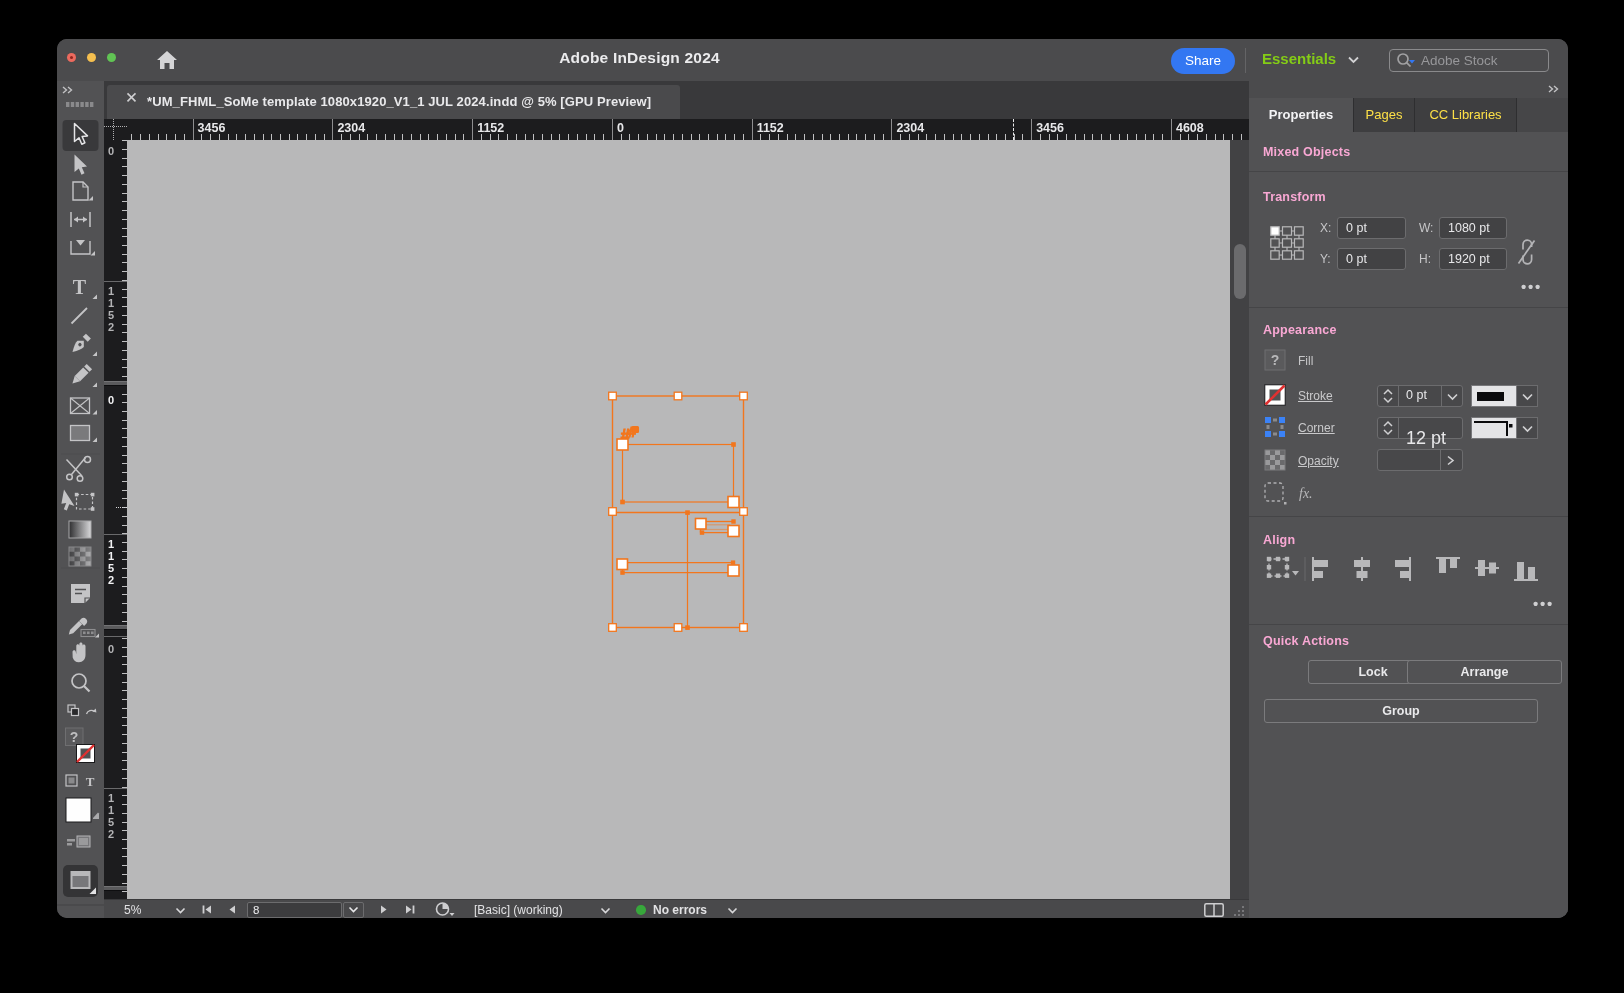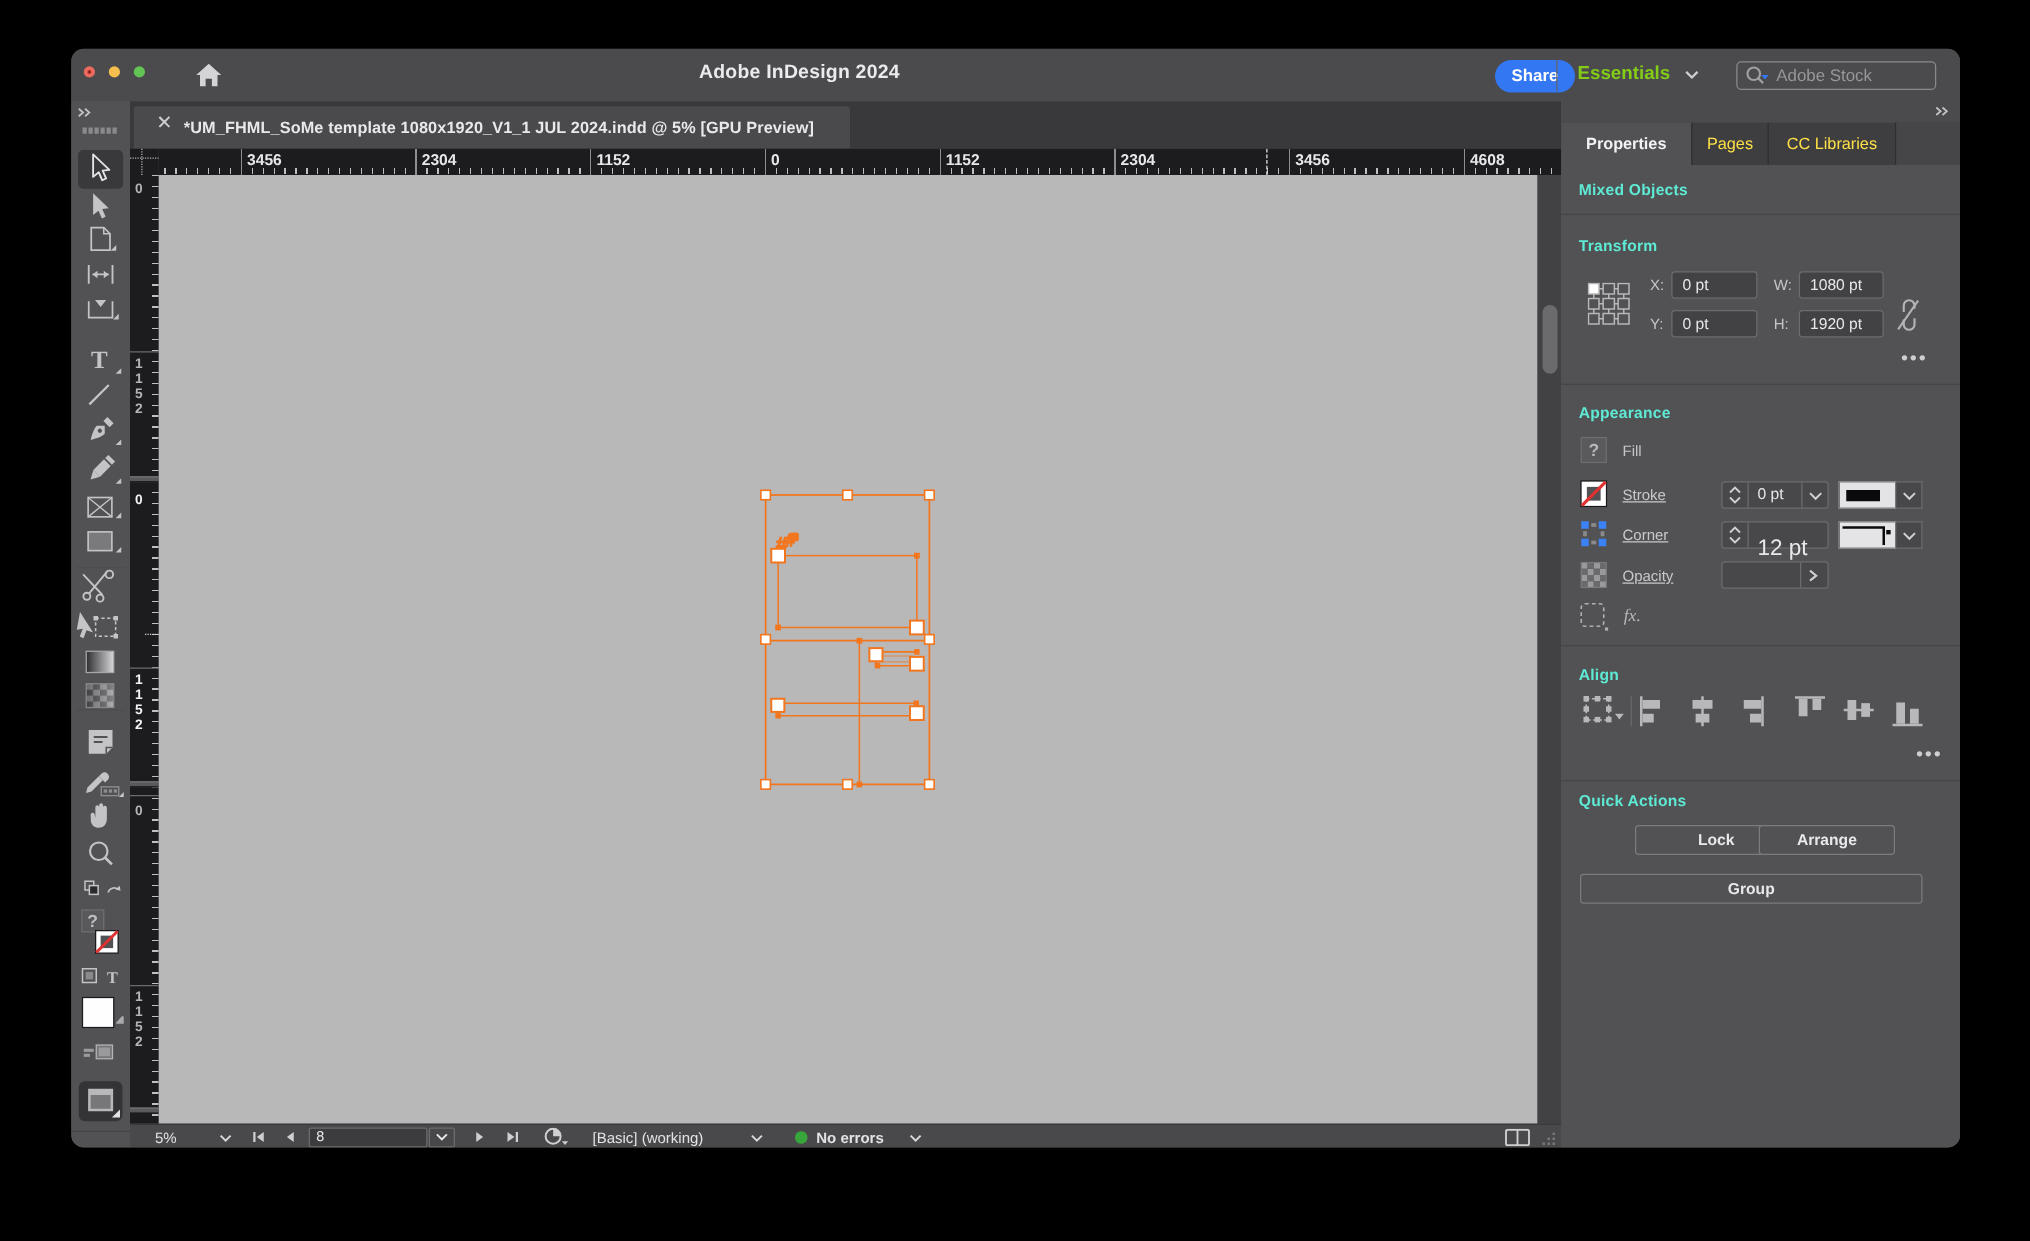--- a/index.html
+++ b/index.html
@@ -6,22 +6,22 @@
   html,body { width:1624px; height:993px; background:#000; overflow:hidden;
     font-family:"Liberation Sans", sans-serif; -webkit-font-smoothing:antialiased; }
   #win { position:absolute; left:57px; top:39px; width:1511px; height:879px;
     background:#525254; border-radius:10px; overflow:hidden; }
   .abs { position:absolute; }
   
   #titlebar { position:absolute; left:0; top:0; width:1511px; height:42px; background:#4b4b4d; }
   .light { position:absolute; top:13.5px; width:9.5px; height:9.5px; border-radius:50%; }
   #winttl { position:absolute; left:0; top:10px; width:1165px; text-align:center;
     font-size:15.5px; font-weight:bold; color:#ebebed; letter-spacing:.2px;}
-  #share { position:absolute; left:1139px; top:8.5px; width:64px; height:26px; border-radius:13px;
-    background:#3377f2; color:#fff; font-size:13.5px; font-weight:bold; text-align:center; line-height:26px; }
+  #share { position:absolute; left:1114px; top:8.5px; width:64px; height:26px; border-radius:13px;
+    background:#3377f2; color:#fff; font-size:13.5px; font-weight:normal; text-align:center; line-height:26px; }
   #tbsep { position:absolute; left:1188px; top:9px; width:1px; height:25px; background:#646466; }
   #essen { position:absolute; left:1205px; top:11px; font-size:15px; font-weight:bold; color:#84cc16; }
   #stockbox { position:absolute; left:1332px; top:9.5px; width:160px; height:23px;
     border:1.5px solid #8a8a8c; border-radius:4px; }
   #stocktxt { position:absolute; left:31px; top:3px; font-size:13.5px; color:#97979a; }
   
   #toolcol { position:absolute; left:0; top:42px; width:47px; height:837px; background:#525254; }
   
   #tabbar { position:absolute; left:47px; top:42px; width:1145px; height:38px; background:#39393b; }
   #doctab { position:absolute; left:3px; top:4px; width:573px; height:34px; background:#4a4a4c;
@@ -47,21 +47,21 @@
   #statusbar .it { position:absolute; top:3px; }
   
   #panel { position:absolute; left:1192px; top:42px; width:319px; height:837px; background:#525254; }
   #phead { position:absolute; left:0; top:0; width:319px; height:17px; background:#4b4b4d; }
   #ptabs { position:absolute; left:0; top:17px; width:319px; height:34px; background:#3e3e40; }
   .ptab { position:absolute; top:0; height:34px; line-height:34px; text-align:center; font-size:13px; color:#fde047; }
   #ptab1 { left:0; width:104px; background:#525254; color:#f3f3f5; font-weight:bold; }
   #ptab2 { left:105px; width:60px; }
   #ptab3 { left:166px; width:101px; }
   #pcontent { position:absolute; left:0; top:51px; width:319px; height:786px; background:#525254; }
-  .sechead { position:absolute; left:14px; font-size:12.5px; font-weight:bold; color:#5eead4; letter-spacing:.2px;}
+  .sechead { position:absolute; left:14px; font-size:12.5px; font-weight:bold; color:#f9a8d4; letter-spacing:.2px;}
   .pdiv { position:absolute; left:0; width:319px; height:1px; background:#454547; }
   .flabel { position:absolute; font-size:12px; color:#c6c6c8; }
   .ffield { position:absolute; height:22px; background:#424244; border:1px solid #6c6c6e; border-radius:3px;
     font-size:12.5px; color:#e8e8ea; line-height:20px; padding-left:8px;}
   .ulink { position:absolute; font-size:12px; color:#c9c9cb; text-decoration:underline; }
   .dots { position:absolute; font-size:15px; color:#cfcfd1; letter-spacing:1.8px; font-weight:bold;}
   .qbtn { position:absolute; height:24px; border:1px solid #7b7b7d; border-radius:3px; background:#525254;
     text-align:center; font-size:12.5px; font-weight:bold; color:#e9e9eb; }
 </style>
 </head>
@@ -862,17 +862,17 @@
         <g fill="#b8b8ba">
           <rect x="250" y="25" width="24" height="2"></rect>
           <rect x="253" y="8" width="7" height="17"></rect>
           <rect x="264" y="13" width="7" height="12"></rect>
         </g>
       </svg>
       <div class="dots" style="left:284px;top:463px;">•••</div>
       <div class="pdiv" style="top:492px;"></div>
       <div class="sechead" style="top:502px;">Quick Actions</div>
       <div class="qbtn" style="left:15px;top:528px;width:130px;line-height:22px;margin-left:44px;">Lock</div>
-      <div class="qbtn" style="left:158px;top:528px;width:109px;line-height:22px;">Arrange</div>
+      <div class="qbtn" style="left:158px;top:528px;width:155px;line-height:22px;">Arrange</div>
       <div class="qbtn" style="left:15px;top:567px;width:274px;line-height:22px;">Group</div>
     </div>
   </div>
 </div>
 
 </body></html>

